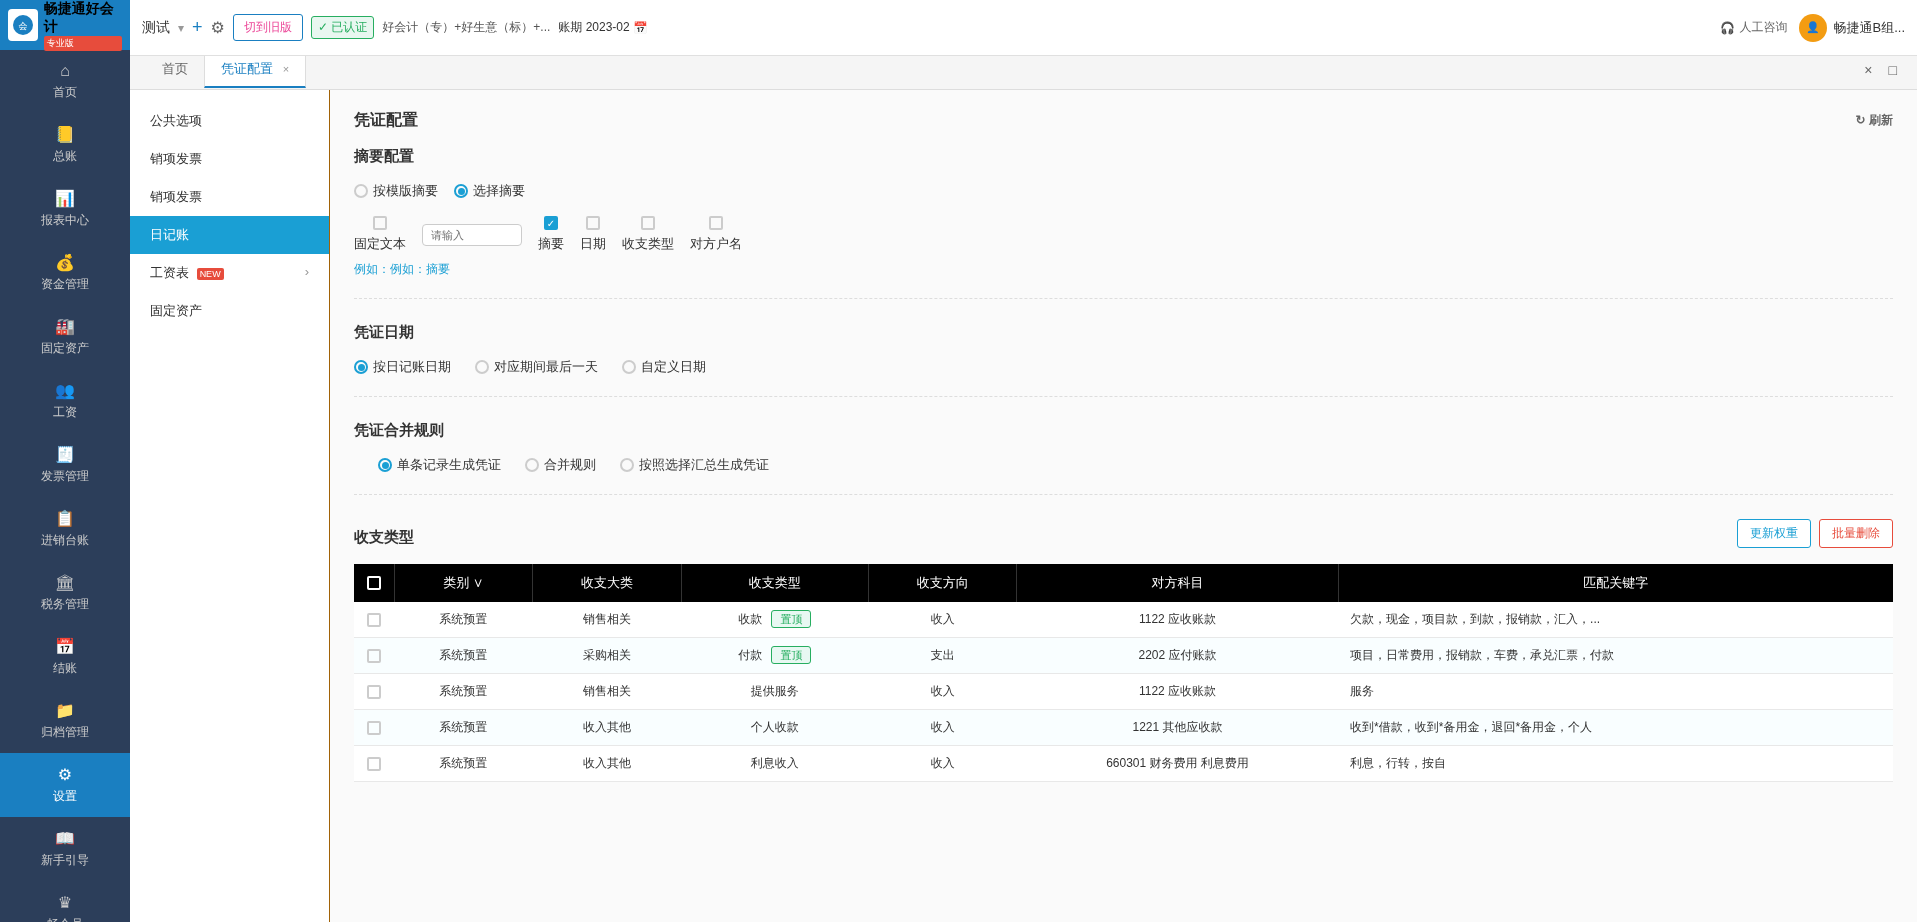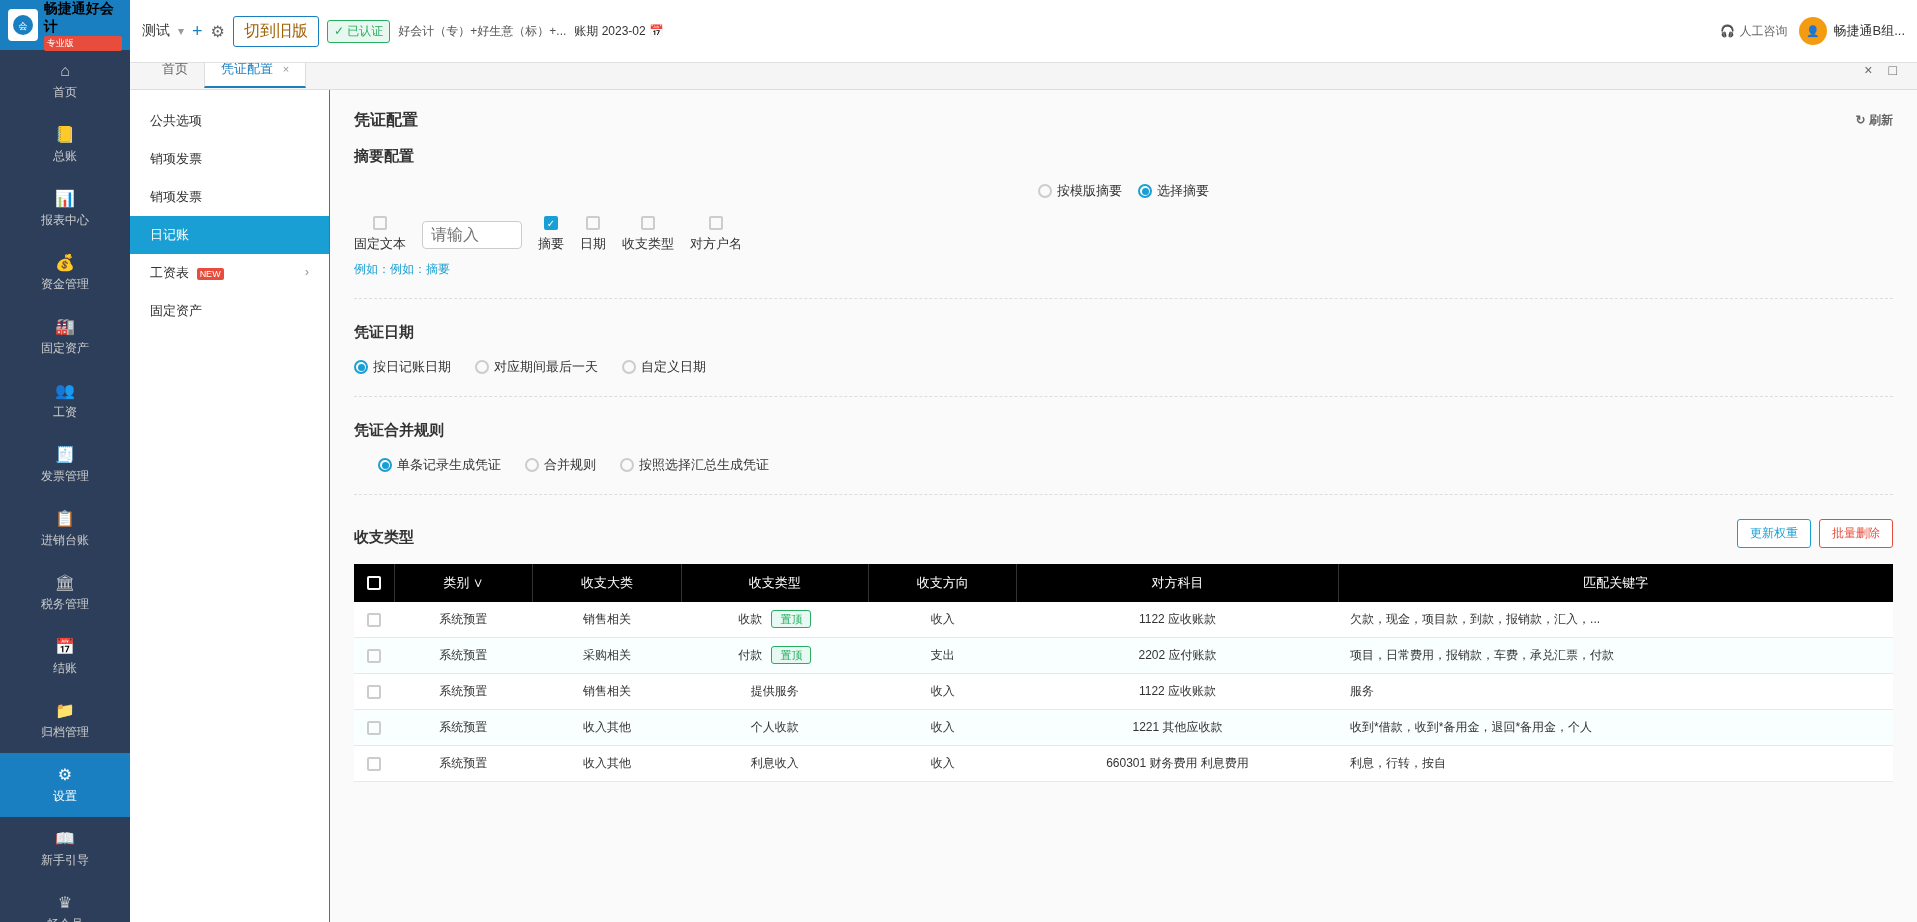--- a/index.html
+++ b/index.html
@@ -17,31 +17,31 @@
     .logo-badge { font-size: 9px; background: #e74c3c; color: #fff; padding: 1px 3px; border-radius: 2px; }
     .sidebar-item {
       display: flex; flex-direction: column; align-items: center; justify-content: center;
       padding: 12px 0; cursor: pointer; color: #ccc; font-size: 12px; gap: 4px;
     }
     .sidebar-item:hover, .sidebar-item.active { background: #1a7fc1; color: #fff; }
     .sidebar-item .icon { font-size: 16px; }
 
     
     .topbar {
-      position: fixed; left: 130px; top: 0; right: 0; height: 63px;
+      position: fixed; left: 130px; top: 0; right: 0; height: 56px;
       background: #fff; border-bottom: 1px solid #e0e0e0; display: flex; align-items: center;
       padding: 0 12px; gap: 8px; z-index: 99;
     }
     .topbar-title { font-size: 14px; color: #333; font-weight: 500; }
     .topbar-arrow { color: #999; font-size: 12px; cursor: pointer; }
     .topbar-add { color: #1a7fc1; font-size: 18px; cursor: pointer; }
     .topbar-gear { color: #666; font-size: 16px; cursor: pointer; }
     .topbar-btn {
-      border: 1px solid #1a7fc1; color: #a16207; background: #fff;
-      padding: 4px 10px; border-radius: 3px; cursor: pointer; font-size: 16px;
+      border: 1px solid #1a7fc1; color: #ec4899; background: #fff;
+      padding: 4px 10px; border-radius: 3px; cursor: pointer; font-size: 12px;
     }
     .topbar-badge {
       background: #e8f7f0; color: #27ae60; border: 1px solid #27ae60;
       padding: 2px 6px; border-radius: 3px; font-size: 12px;
     }
     .topbar-info { color: #555; font-size: 12px; }
     .topbar-period { color: #333; font-size: 12px; display: flex; align-items: center; gap: 4px; }
     .topbar-right { margin-left: auto; display: flex; align-items: center; gap: 12px; }
     .topbar-help { color: #666; font-size: 12px; cursor: pointer; display: flex; align-items: center; gap: 4px; }
     .user-avatar { width: 28px; height: 28px; background: #f39c12; border-radius: 50%; display: flex; align-items: center; justify-content: center; color: #fff; font-size: 11px; }
@@ -95,42 +95,42 @@
       font-size: 16px; font-weight: bold; color: #333; margin-bottom: 16px;
       display: flex; align-items: center; justify-content: space-between;
     }
     .refresh-btn { font-size: 12px; color: #666; cursor: pointer; display: flex; align-items: center; gap: 4px; }
 
     
     .section { margin-bottom: 24px; padding-bottom: 20px; border-bottom: 1px dashed #ddd; }
     .section-title { font-size: 15px; font-weight: bold; color: #333; margin-bottom: 16px; }
 
     
-    .radio-group { display: flex; gap: 16px; align-items: center; margin-bottom: 16px; justify-content: center; }
+    .radio-group { display: flex; gap: 16px; align-items: center; margin-bottom: 16px; }
     .radio-item { display: flex; align-items: center; gap: 5px; cursor: pointer; font-size: 13px; }
     .radio-circle {
       width: 14px; height: 14px; border-radius: 50%; border: 2px solid #ccc;
       display: flex; align-items: center; justify-content: center;
     }
     .radio-circle.checked { border-color: #1a9fd4; }
     .radio-dot { width: 7px; height: 7px; border-radius: 50%; background: #1a9fd4; }
 
     
     .checkbox-row { display: flex; gap: 16px; align-items: center; flex-wrap: wrap; }
     .checkbox-item { display: flex; align-items: center; gap: 5px; cursor: pointer; font-size: 13px; flex-direction: column; }
     .checkbox-box {
       width: 14px; height: 14px; border: 2px solid #ccc; display: flex; align-items: center;
       justify-content: center; border-radius: 2px;
     }
     .checkbox-box.checked { background: #1a9fd4; border-color: #1a9fd4; }
     .checkbox-check { color: #fff; font-size: 10px; }
 
     .text-input {
       border: 1px solid #ccc; border-radius: 4px; padding: 4px 8px;
-      font-size: 16px; color: #999; width: 100px;
+      font-size: 11px; color: #999; width: 100px;
     }
 
     .example-text { color: #1a9fd4; font-size: 12px; margin-top: 8px; }
 
     
     .date-options { display: flex; gap: 24px; align-items: center; }
 
     
     .merge-options { display: flex; gap: 24px; align-items: center; padding-left: 24px; }
 

